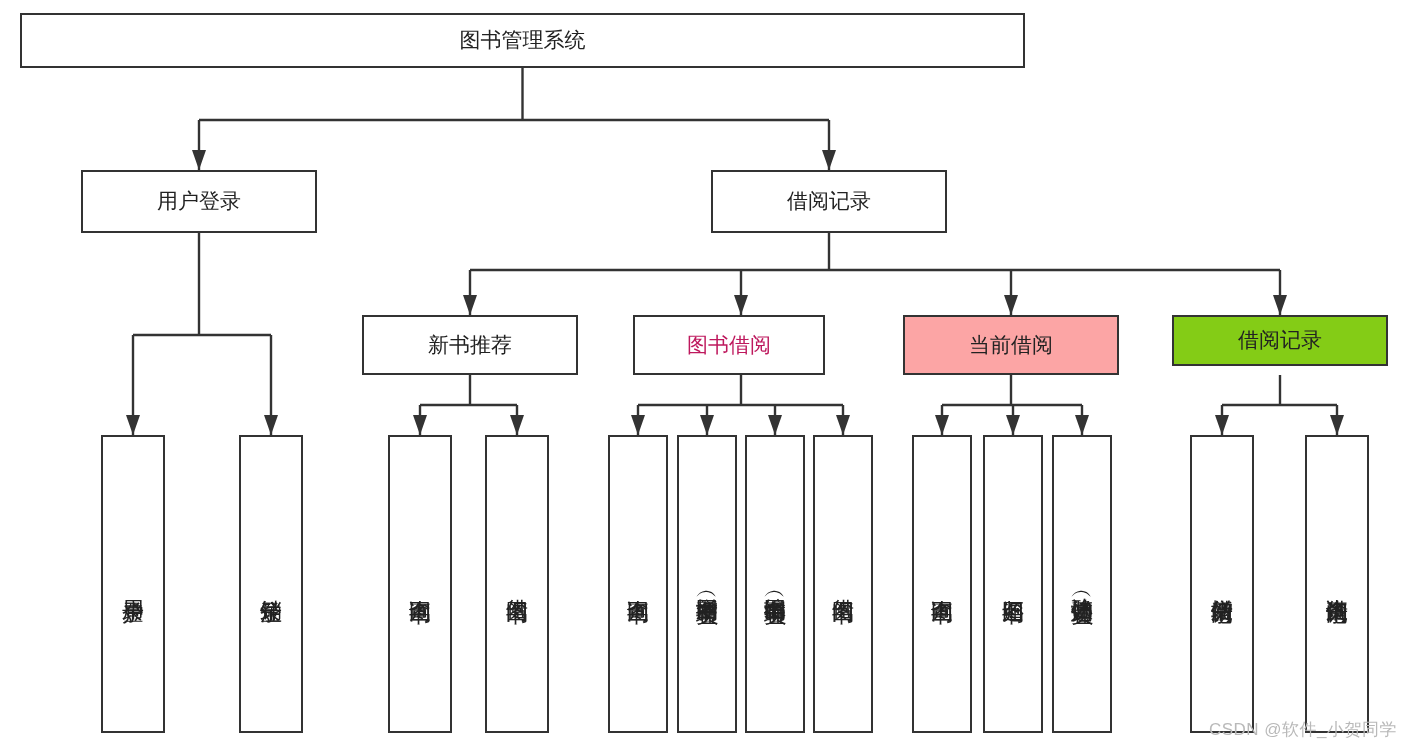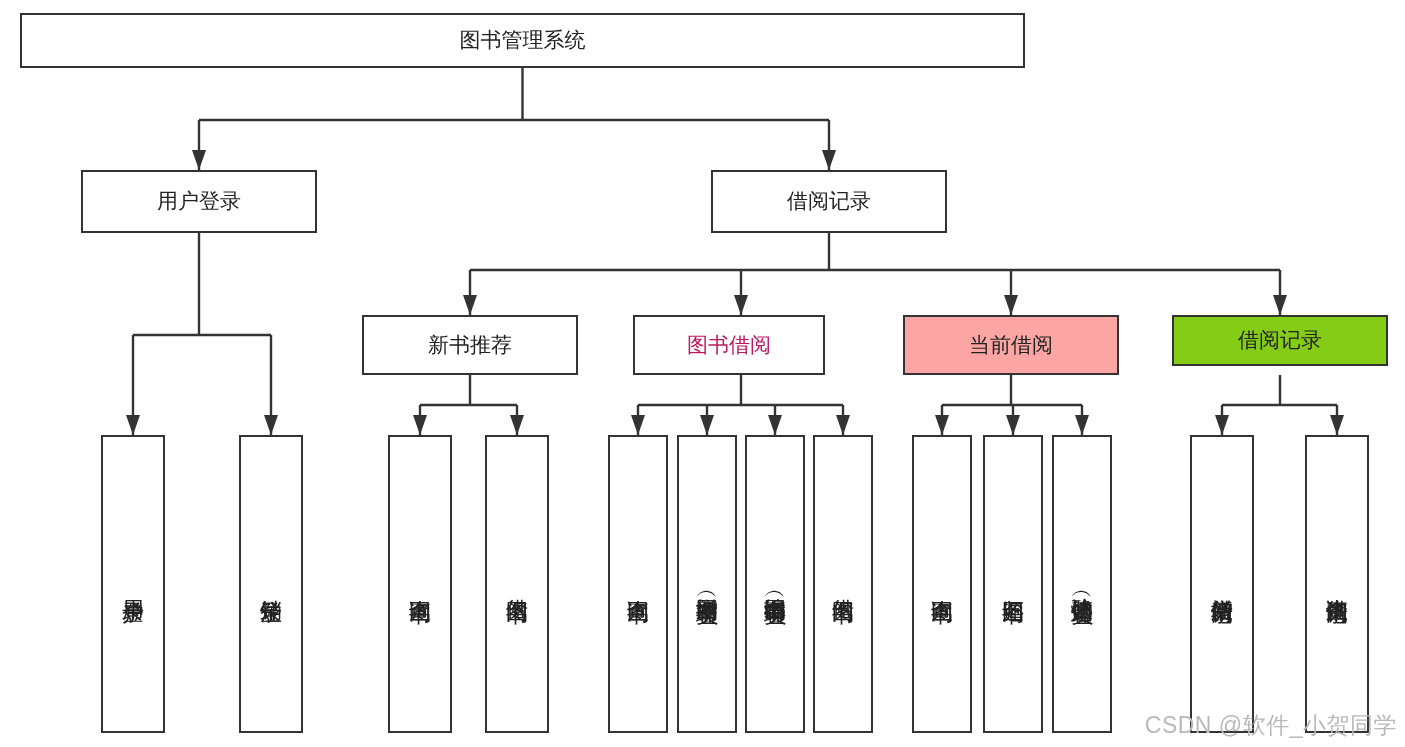--- a/index.html
+++ b/index.html
@@ -54,21 +54,21 @@
     font-size: 22px;
     line-height: 1.28;
     letter-spacing: 1px;
     white-space: nowrap;
     max-height: 100%;
   }
   #watermark {
     position: absolute;
     right: 8px;
     bottom: 6px;
-    font-size: 23px;
+    font-size: 17px;
     color: #b9b9b9;
     letter-spacing: 0.5px;
     white-space: nowrap;
   }
 </style>
 </head>
 <body>
 
 <div id="canvas">
   <svg class="edges" id="edge-layer" viewBox="0 0 1405 747">

